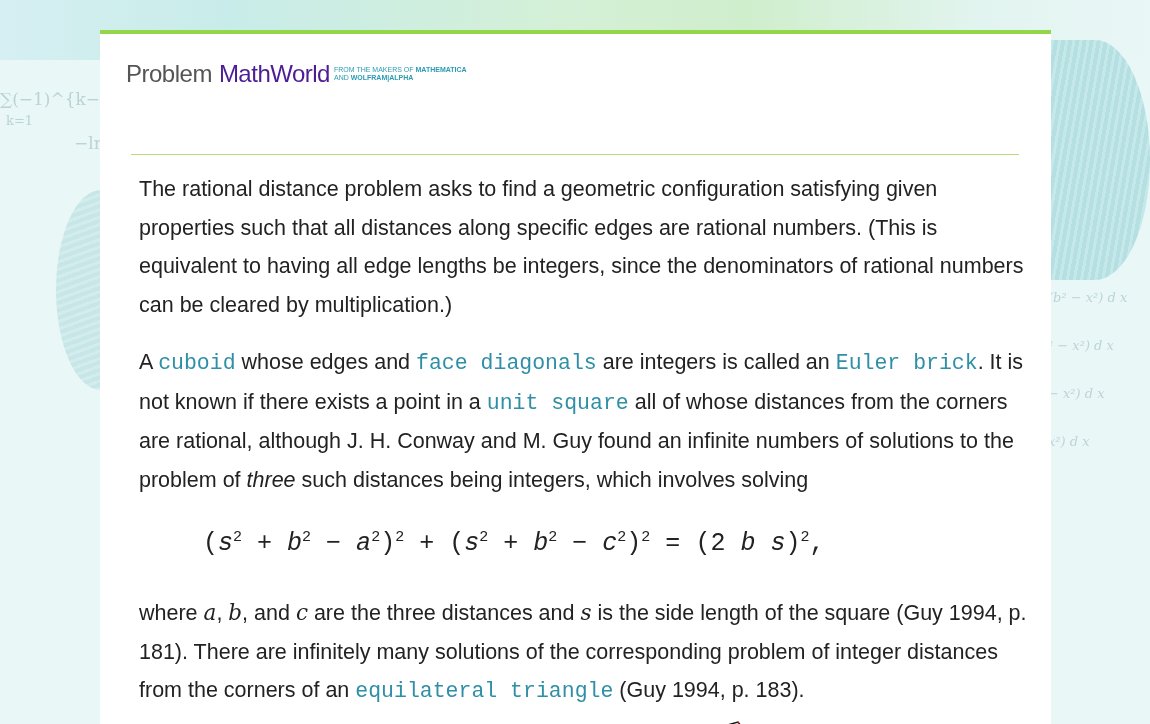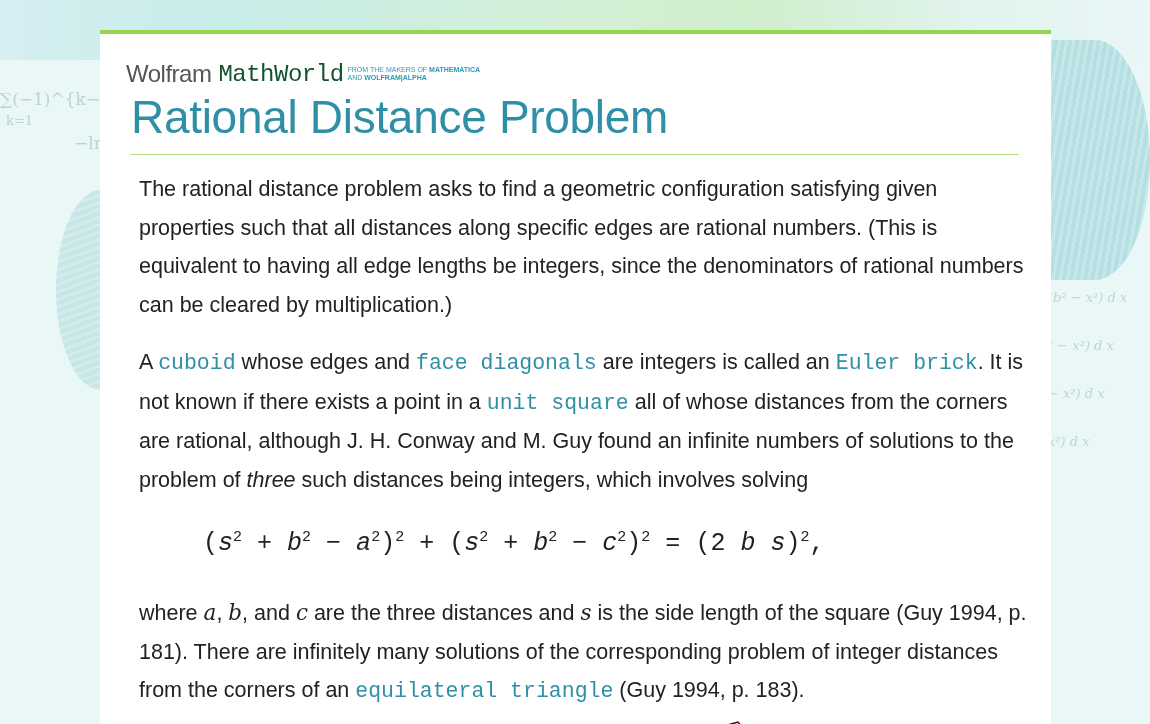--- a/index.html
+++ b/index.html
@@ -35,21 +35,21 @@
   .bg-formula-right div { height:48px; }
 
   .card {
     position:absolute; left:100px; top:30px; width:951px; height:700px;
     background:#ffffff; border-top:4px solid #94d64a;
   }
   .brand {
     position:absolute; left:26px; top:26px; display:flex; align-items:center; white-space:nowrap;
   }
   .brand-wolfram { font-family:"Liberation Sans", sans-serif; font-size:24px; color:#555; letter-spacing:-0.5px; }
-  .brand-mw { font-family:Liberation Mono, monospace; font-size:24px; color:#14532d; margin-left:7px; letter-spacing:-0.5px; }
+  .brand-mw { font-family:Liberation Sans, sans-serif; font-size:24px; color:#4c1d95; margin-left:7px; letter-spacing:-0.5px; }
   .brand-tag { font-family:"Liberation Sans", sans-serif; font-size:7px; line-height:8px; color:#2a9bb3; margin-left:4px; }
   .brand-tag b { font-weight:bold; }
   .page-title {
     position:absolute; left:31px; top:56px; margin:0;
     font-family:"Liberation Sans", sans-serif; font-weight:normal; font-size:46px; color:#2f8fa6;
     letter-spacing:-0.3px;
   }
   .title-rule { position:absolute; left:31px; top:120px; width:888px; height:1px; background:#b5dc7e; }
   .content {
     position:absolute; left:31px; top:136px; width:900px;
@@ -79,31 +79,30 @@
 <div class="bg-shape-right"></div>
 <div class="bg-formula-right">
   <div>(b² − x²)  d x</div>
   <div>² − x²)  d x</div>
   <div>− x²)  d x</div>
   <div>x²)  d x</div>
 </div>
 
 <div class="card">
   <a class="brand">
-    <span class="brand-wolfram">Wolfram</span>
+    <span class="brand-wolfram">Problem</span>
     <span class="brand-mw">MathWorld</span>
     <span class="brand-tag">
       <span>FROM THE MAKERS OF</span>
       <b>MATHEMATICA</b><br>
       <span>AND</span>
       <b>WOLFRAM|ALPHA</b>
     </span>
   </a>
 
-  <h1 class="page-title">Rational Distance Problem</h1>
   <div class="title-rule"></div>
 
   <div class="content">
     <p>The rational distance problem asks to find a geometric configuration satisfying given properties such that all distances along specific edges are rational numbers. (This is equivalent to having all edge lengths be integers, since the denominators of rational numbers can be cleared by multiplication.)</p>
 
     <p><span>A </span><a class="link">cuboid</a><span> whose edges and </span><a class="link">face diagonals</a><span> are integers is called an </span><a class="link">Euler brick</a><span>. It is not known if there exists a point in a </span><a class="link">unit square</a><span> all of whose distances from the corners are rational, although J. H. Conway and M. Guy found an infinite numbers of solutions to the problem of </span><em>three</em><span> such distances being integers, which involves solving</span></p>
 
     <div class="equation"><span>(</span><i>s</i><sup>2</sup><span> + </span><i>b</i><sup>2</sup><span> − </span><i>a</i><sup>2</sup><span>)</span><sup>2</sup><span> + </span><span>(</span><i>s</i><sup>2</sup><span> + </span><i>b</i><sup>2</sup><span> − </span><i>c</i><sup>2</sup><span>)</span><sup>2</sup><span> = </span><span>(2 </span><i>b</i><span> </span><i>s</i><span>)</span><sup>2</sup><span>,</span></div>
 
     <p><span>where </span><span class="math-var">a</span><span>, </span><span class="math-var">b</span><span>, and </span><span class="math-var">c</span><span> are the three distances and </span><span class="math-var">s</span><span> is the side length of the square (Guy 1994, p. 181). There are infinitely many solutions of the corresponding problem of integer distances from the corners of an </span><a class="link">equilateral triangle</a><span> (Guy 1994, p. 183).</span></p>

